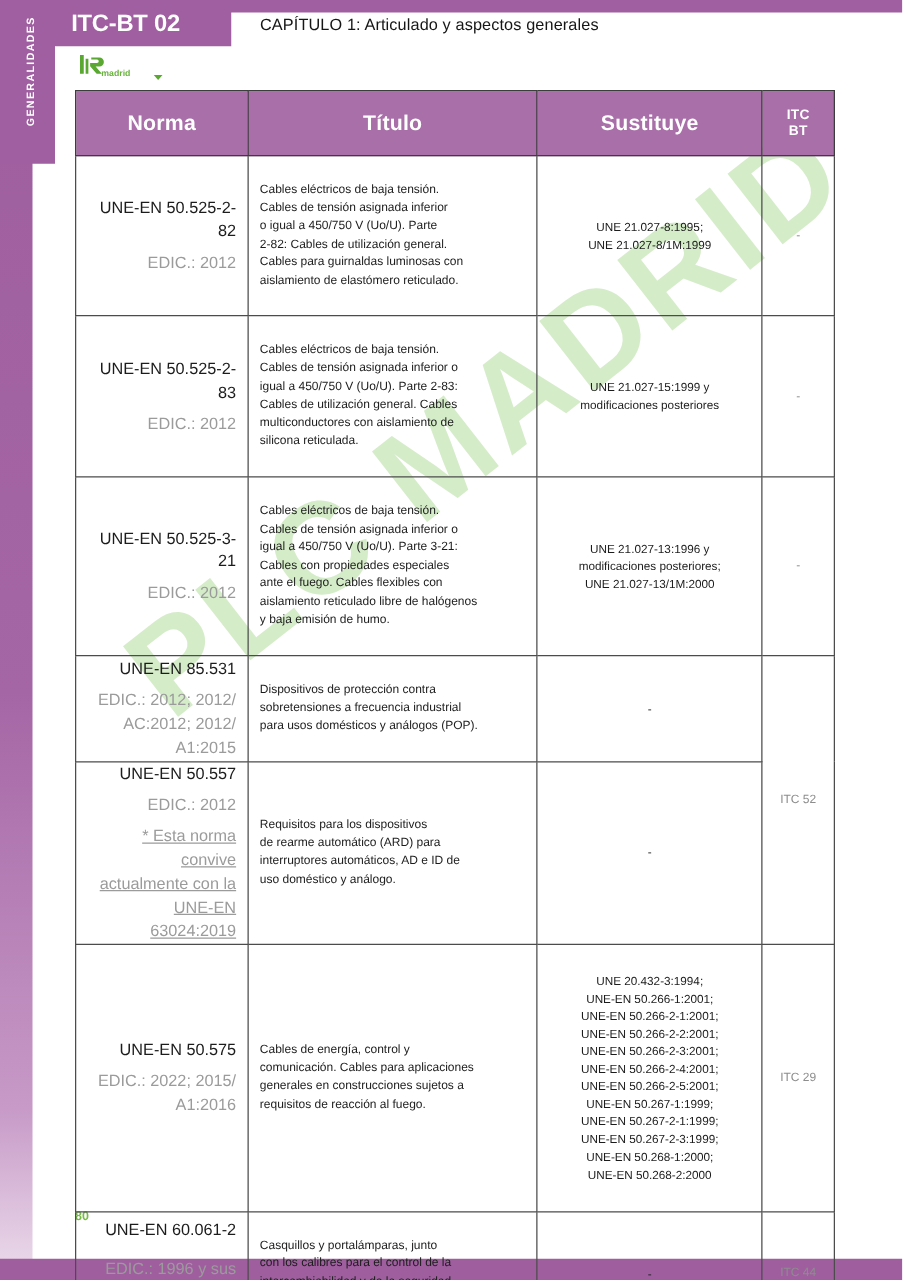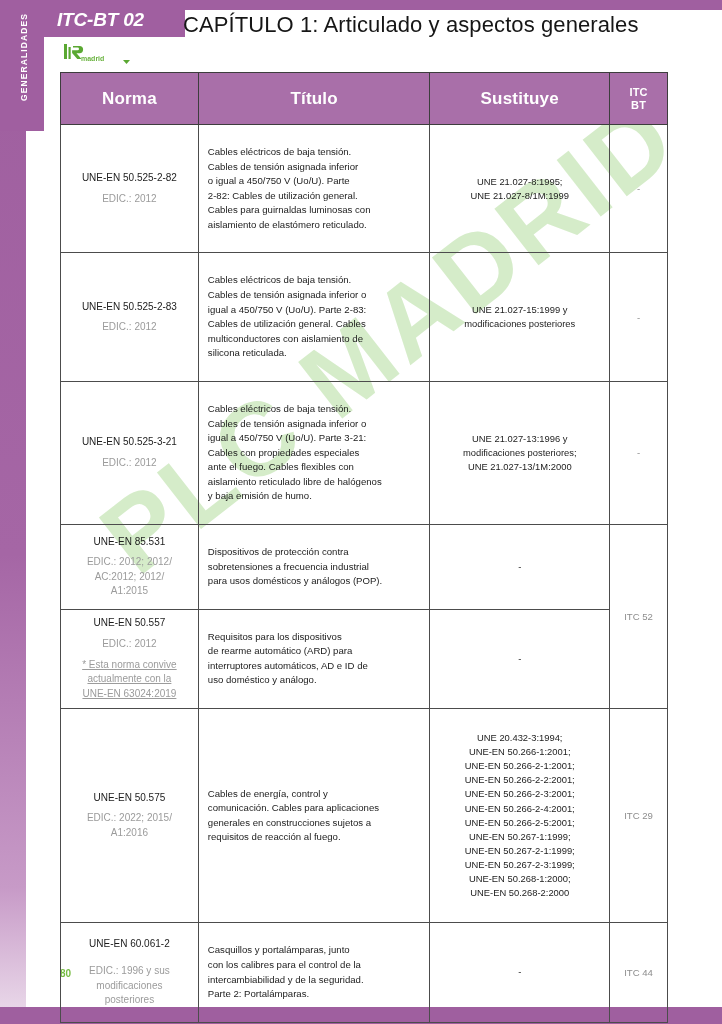--- a/index.html
+++ b/index.html
@@ -44,33 +44,32 @@
     font-weight:bold;
     letter-spacing:1.1px;
     text-align:center;
     white-space:nowrap;
   }
 
   
   .itc-badge {
     position:absolute; left:44px; top:0; width:141px; height:37px;
     background:#a05fa0;
-    font-style:italic;
   }
   .itc-badge span {
     position:absolute; left:13px; top:9px;
     color:#ffffff;
     font-size:19px;
     font-weight:bold;
     letter-spacing:-0.2px;
   }
   .chapter-title {
-    position:absolute; left:183px; top:12px;
+    position:absolute; left:208px; top:12px;
     color:#161616;
-    font-size:22px;
+    font-size:13px;
     letter-spacing:0.1px;
     white-space:nowrap;
   }
 
   
   .logo {
     position:absolute; left:62px; top:42px;
     width:76px; height:24px;
   }
 
@@ -118,24 +117,24 @@
     font-size:11px;
     line-height:1.18;
   }
   .col-norma  { width:138px; }
   .col-titulo { width:232px; }
   .col-sust   { width:180px; }
   .col-itc    { width:58px; }
 
   td.c-norma {
     padding:0 9px;
-    font-size:10px;
+    font-size:13px;
     line-height:1.46;
     color:#1c1c1c;
-    text-align:center;
+    text-align:right;
   }
   td.c-norma .nm {
     display:block;
     color:#1c1c1c;
     margin-bottom:6px;
   }
   td.c-norma .ed {
     display:block;
     color:#9b9b9b;
   }

